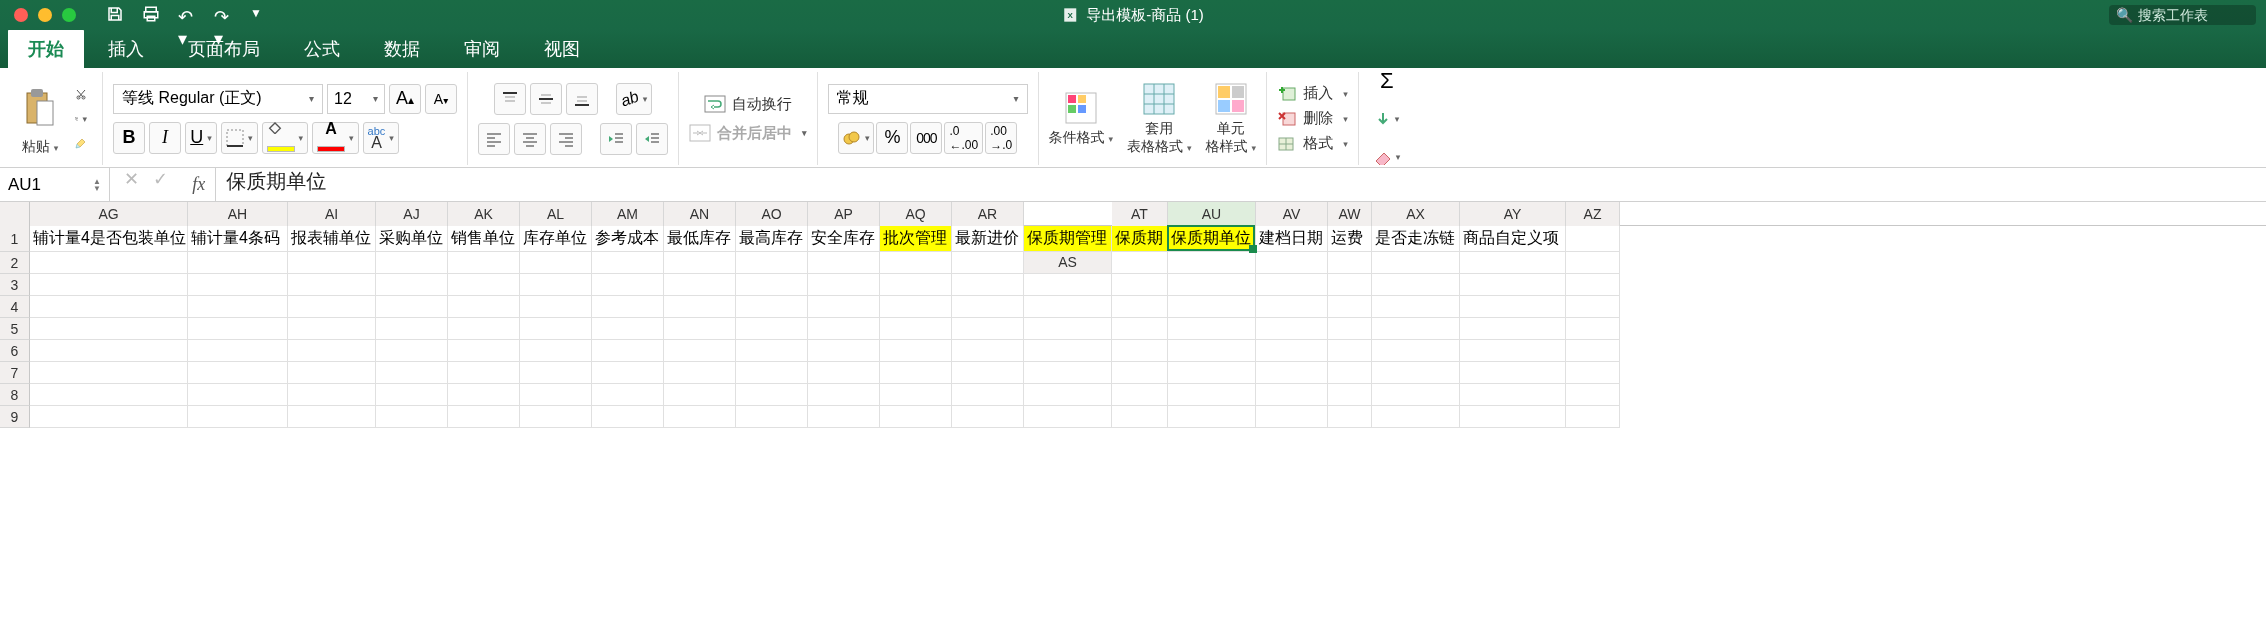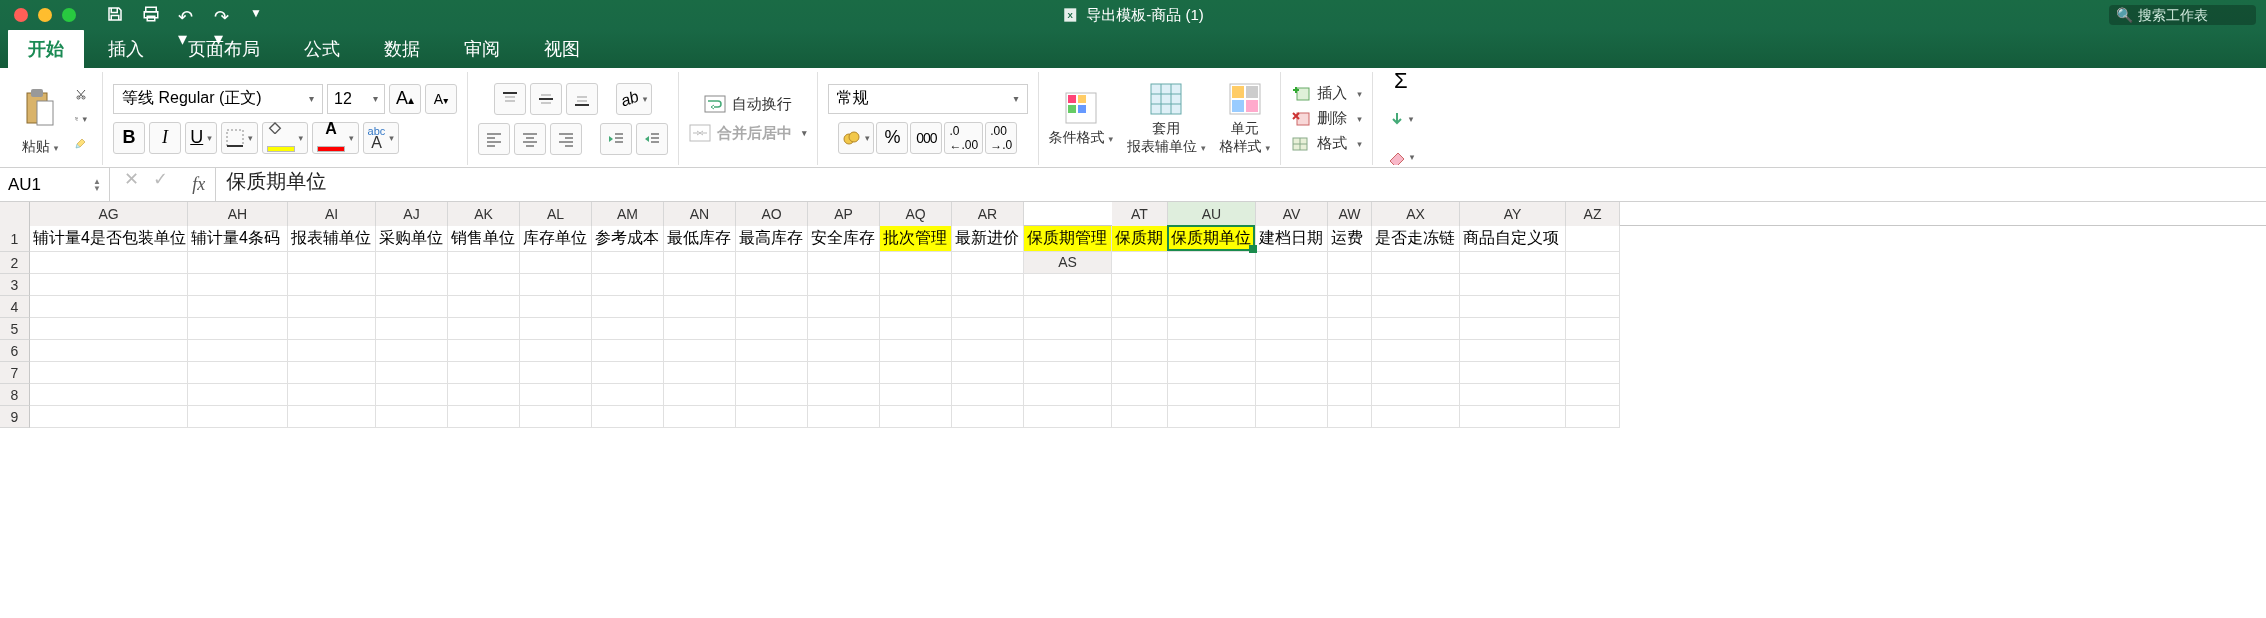--- a/index.html
+++ b/index.html
@@ -342,21 +342,21 @@
     </div>
     <div class="stack">
       <svg width="34" height="34">
           <rect x="2" y="2" width="30" height="30" fill="#dff0f7" stroke="#6aa"></rect>
           <line x1="2" y1="12" x2="32" y2="12" stroke="#6aa"></line>
           <line x1="2" y1="22" x2="32" y2="22" stroke="#6aa"></line>
           <line x1="12" y1="2" x2="12" y2="32" stroke="#6aa"></line>
           <line x1="22" y1="2" x2="22" y2="32" stroke="#6aa"></line>
         </svg>
       <div class="stack-label drop" style="white-space:pre; text-align:center;">套用
-报表辅单位</div>
+表格格式</div>
     </div>
     <div class="stack">
       <svg width="34" height="34">
           <rect x="2" y="2" width="30" height="30" fill="none" stroke="#bbb"></rect>
           <rect x="4" y="4" width="12" height="12" fill="#fc6"></rect>
           <rect x="18" y="4" width="12" height="12" fill="#ccc"></rect>
           <rect x="4" y="18" width="12" height="12" fill="#9cf"></rect>
           <rect x="18" y="18" width="12" height="12" fill="#fac"></rect>
         </svg>
       <div class="stack-label drop" style="white-space:pre; text-align:center;">单元

